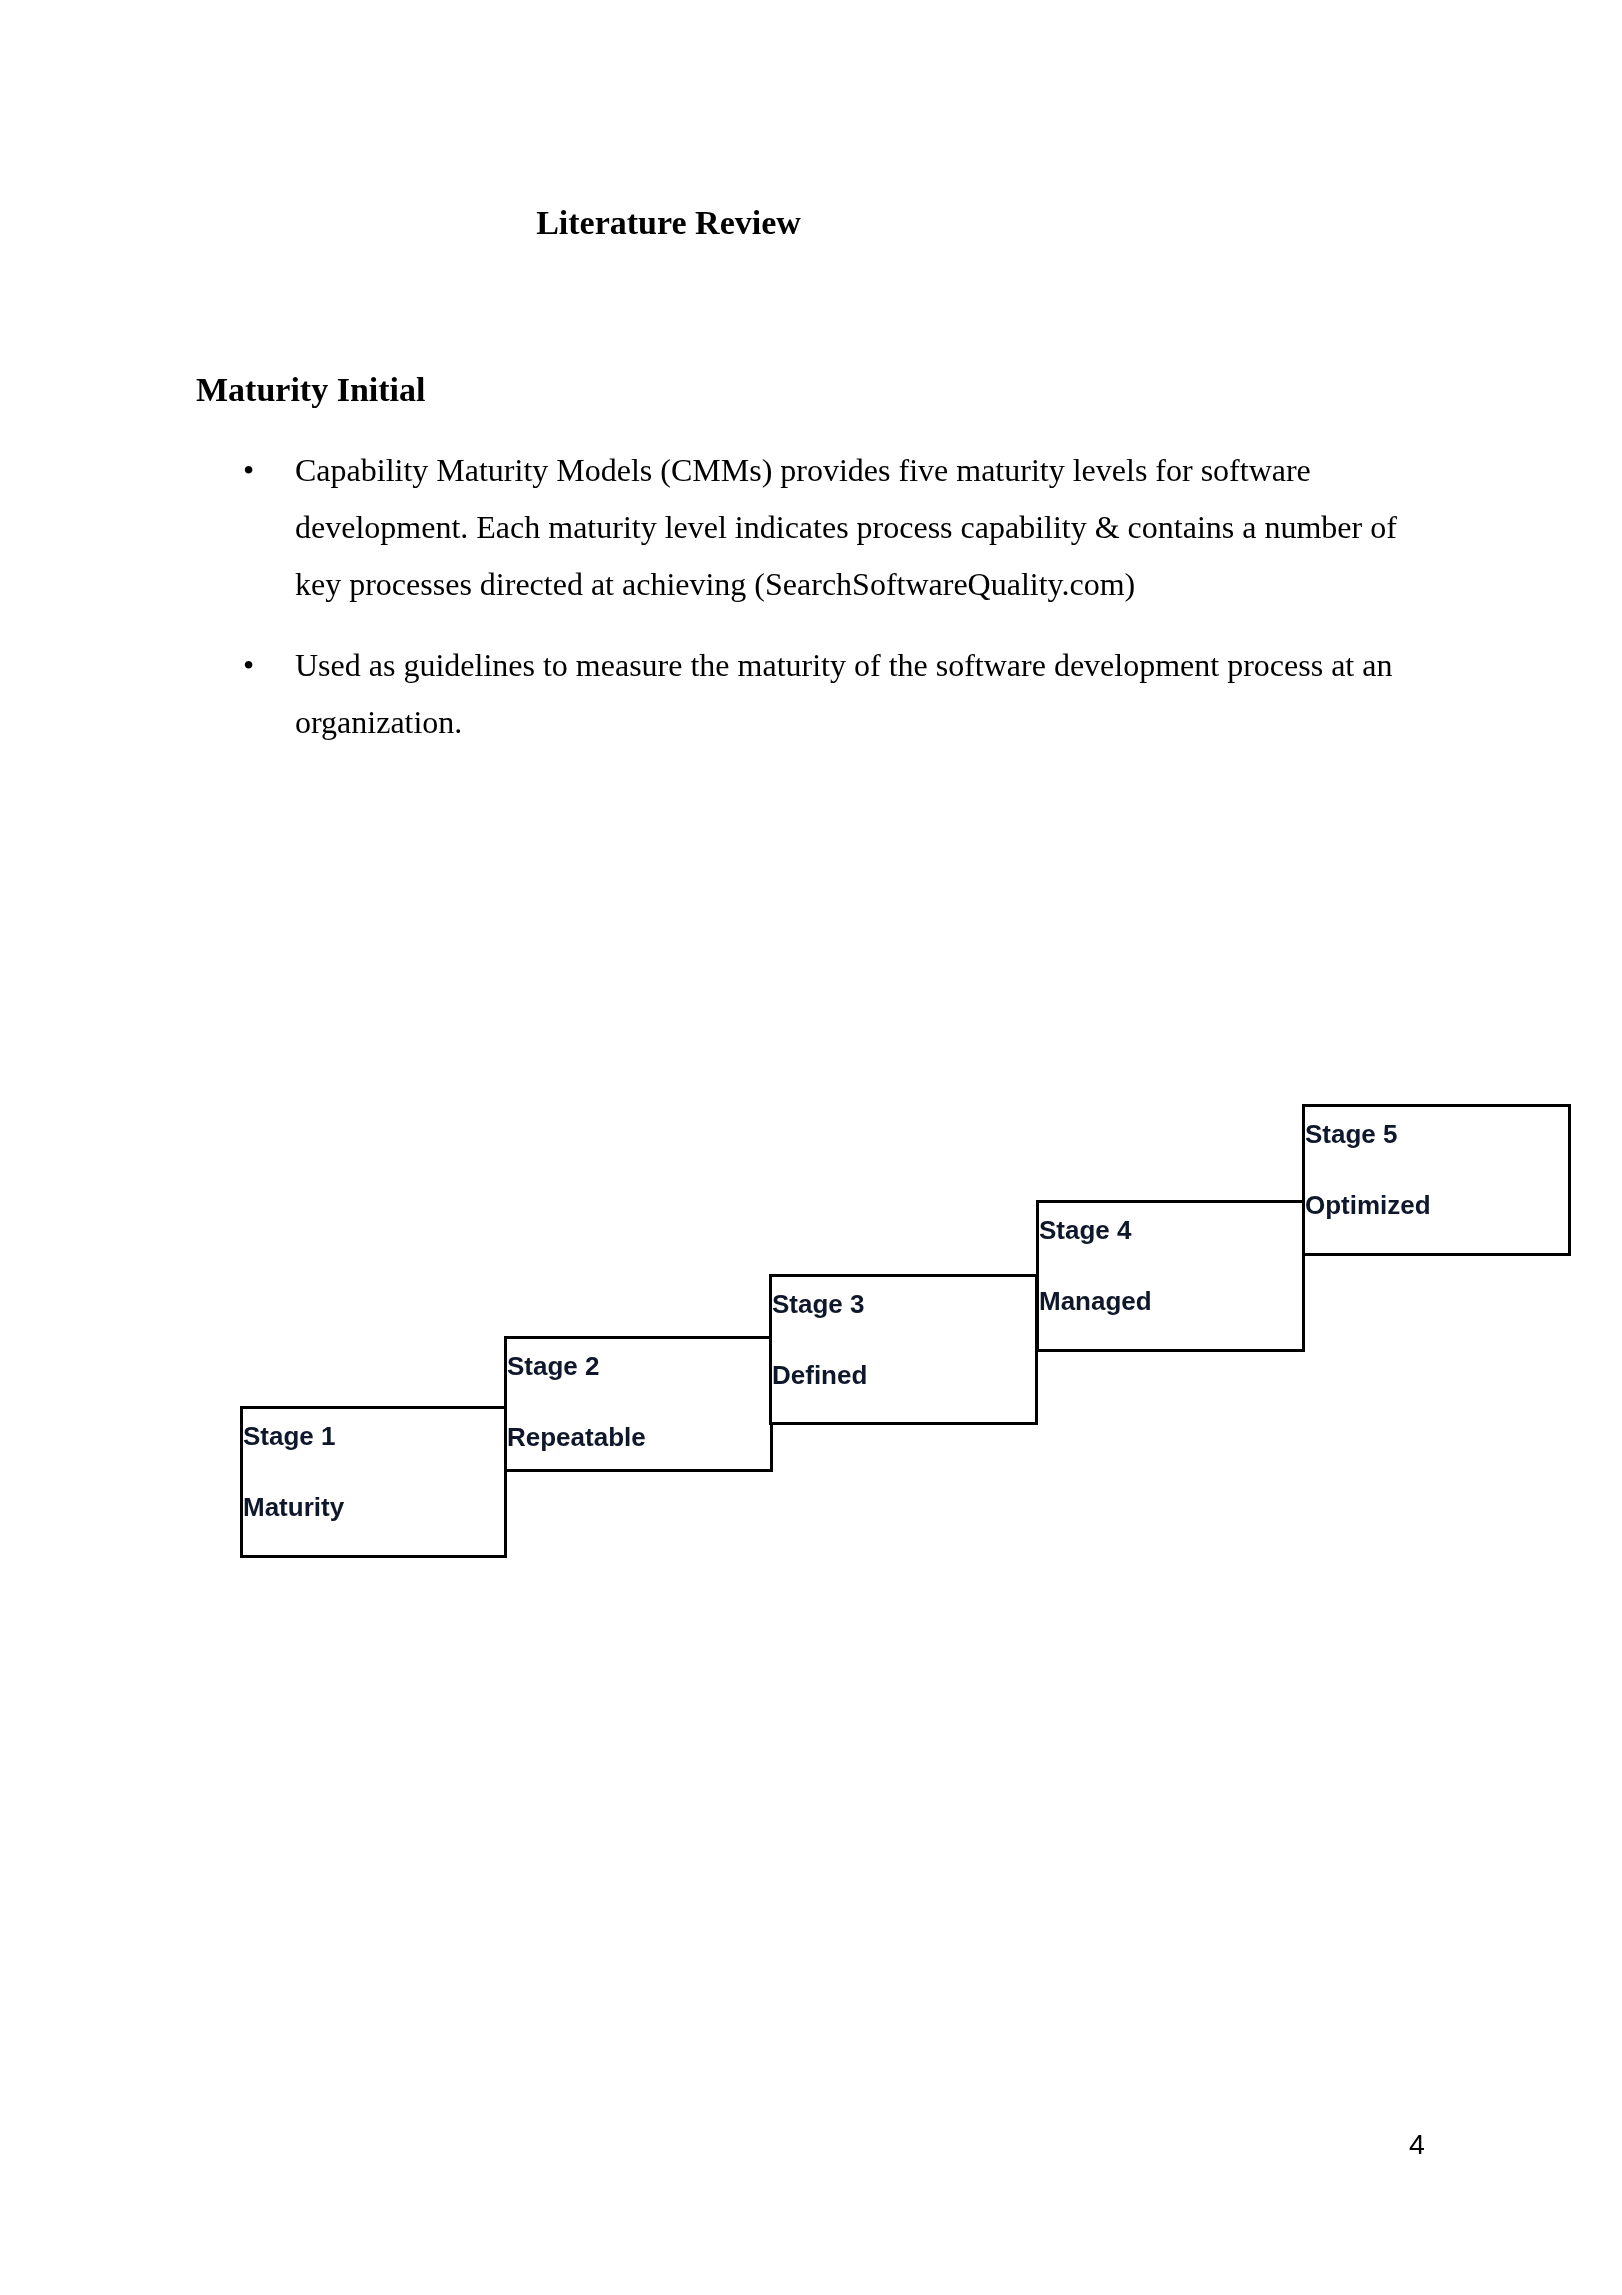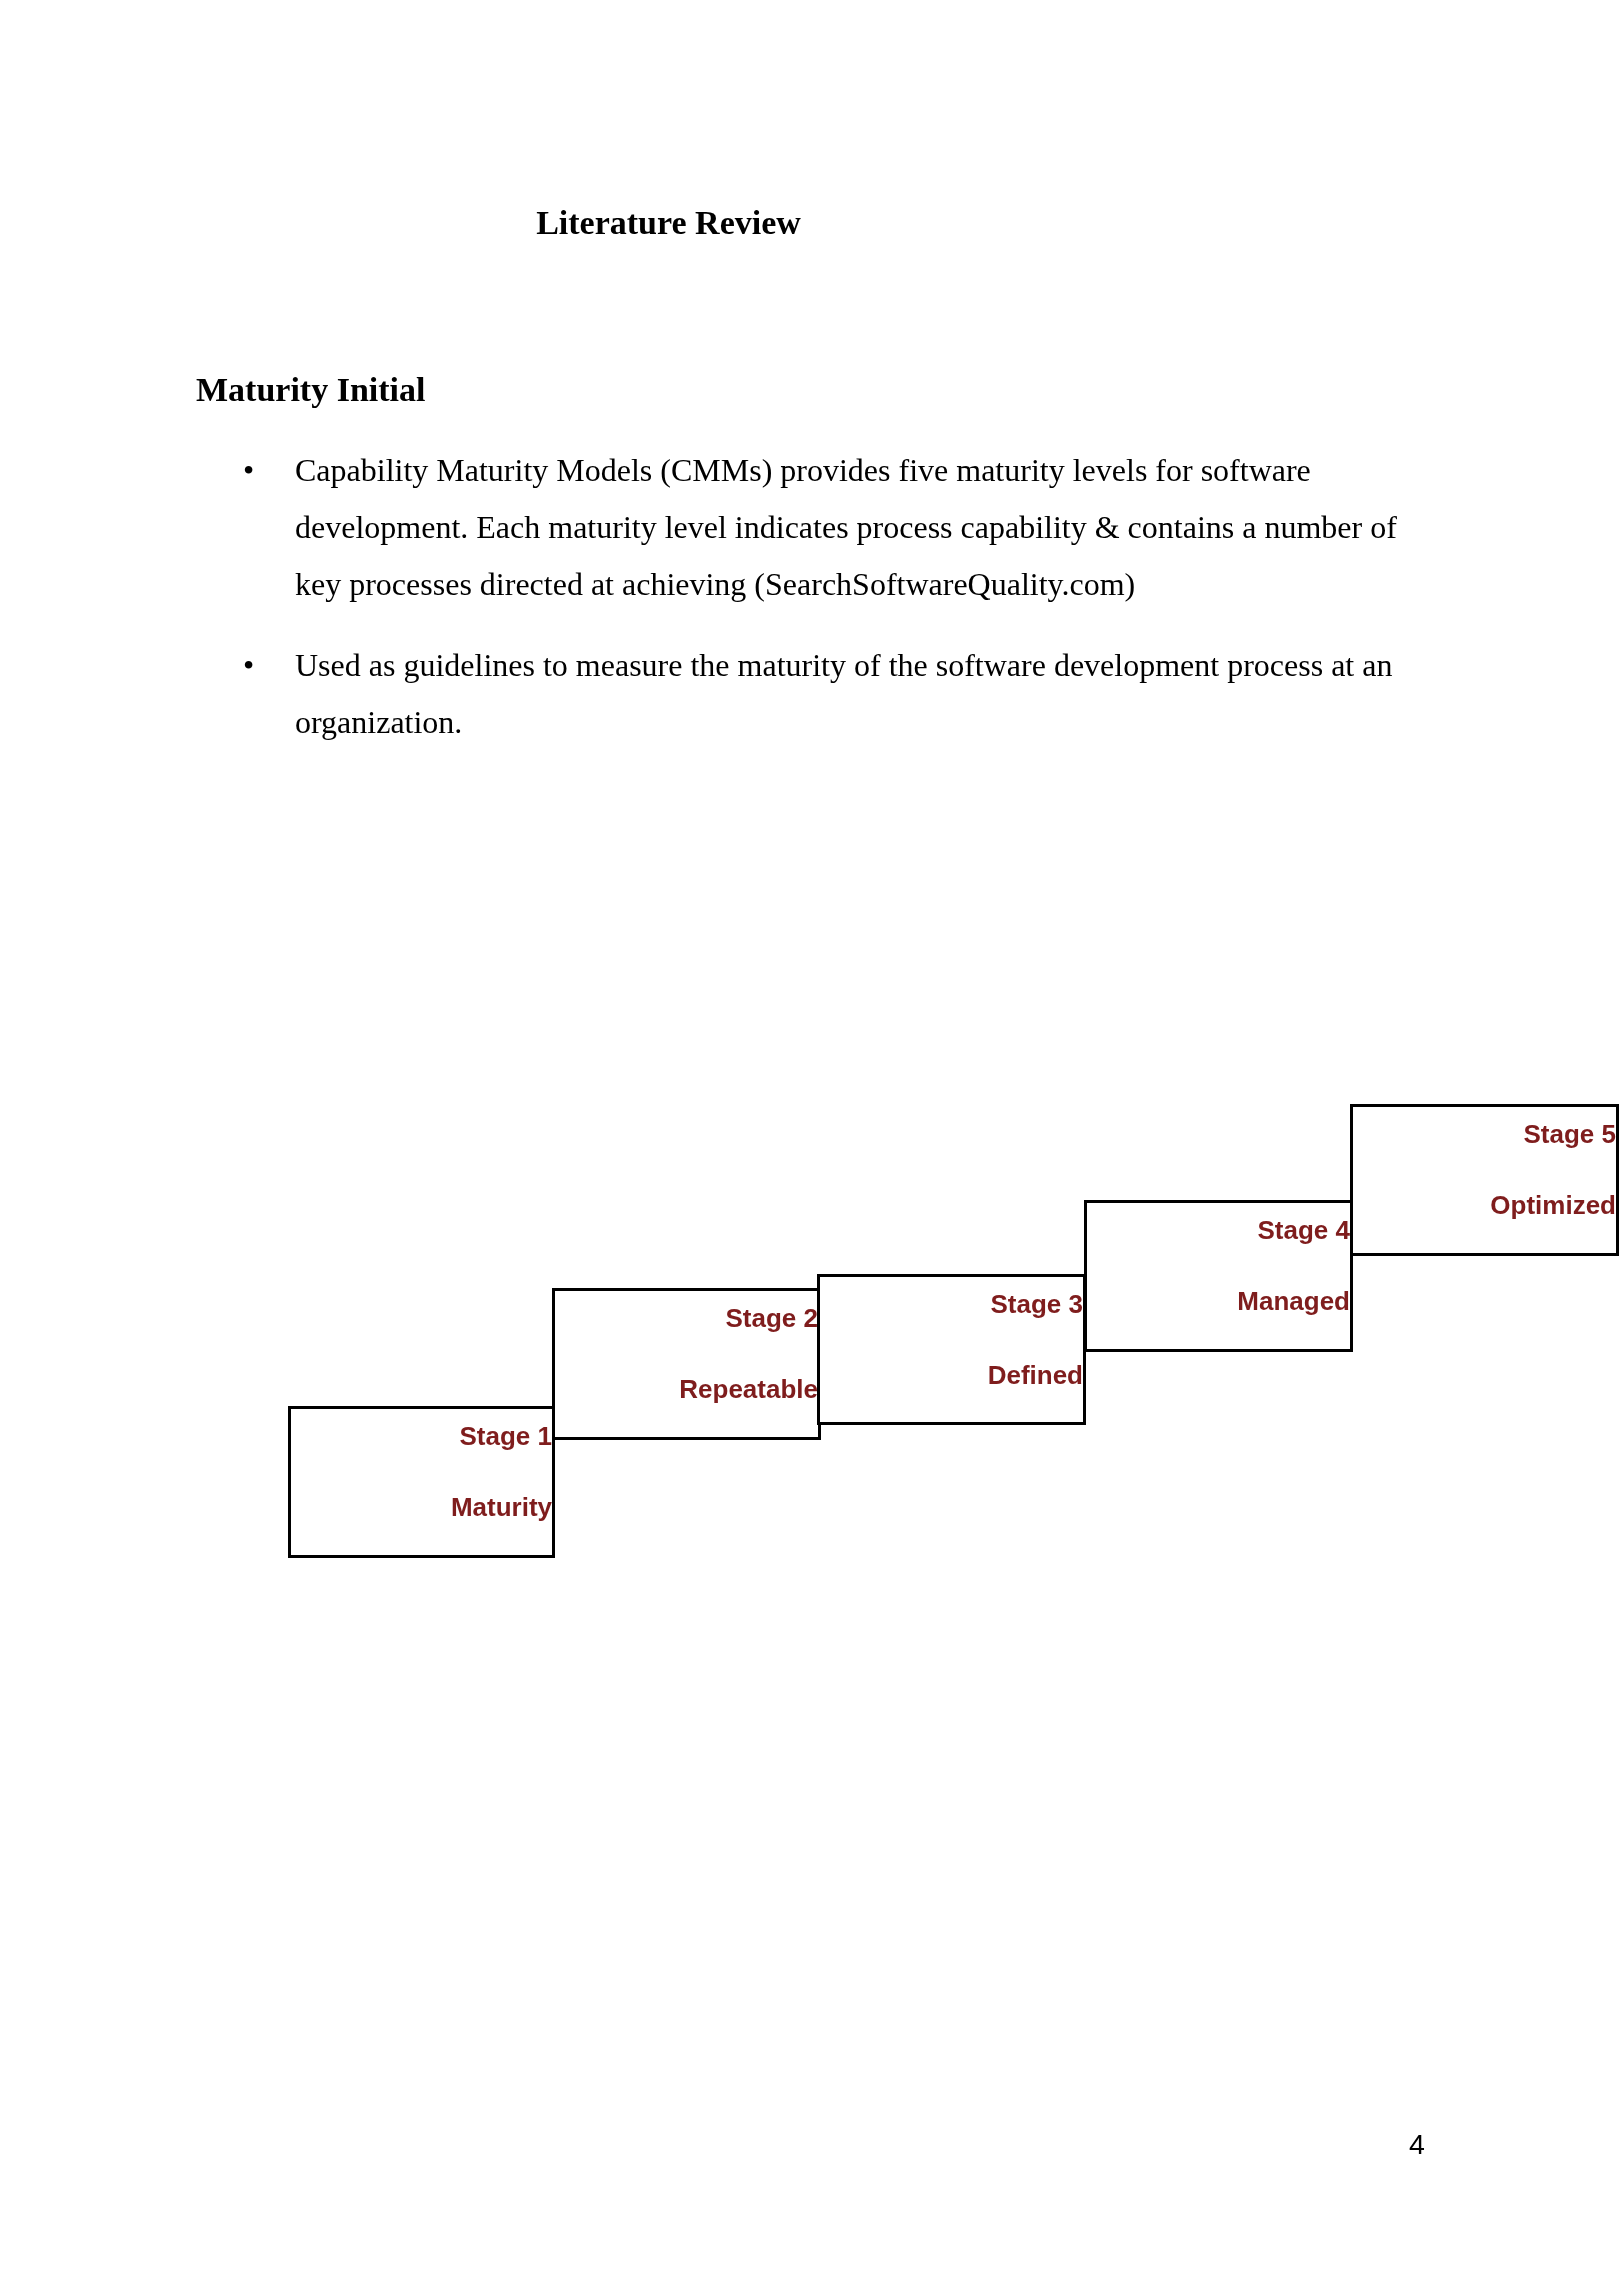--- a/index.html
+++ b/index.html
@@ -70,36 +70,35 @@
     height: 2295px;
     pointer-events: none;
   }
   .stage-box {
     position: absolute;
     box-sizing: border-box;
     border: 3.2px solid #000000;
     background: #ffffff;
     display: flex;
     flex-direction: column;
-    align-items: flex-end;
+    align-items: flex-start;
     padding-top: 10.3px;
     gap: 36px;
     font-family: "Liberation Sans", sans-serif;
     font-weight: bold;
     font-size: 26px;
-    color: #7f1d1d;
-    margin-left: 48px;
+    color: #0f172a;
   }
   .stage-box .stage-label,
   .stage-box .stage-name {
     line-height: 35px;
     white-space: nowrap;
   }
   .stage-1 { left: 240px;  top: 1406px; width: 267px; height: 152px; }
-  .stage-2 { left: 504px;  top: 1288px; width: 269px; height: 152px; }
+  .stage-2 { left: 504px;  top: 1336px; width: 269px; height: 136px; }
   .stage-3 { left: 769px;  top: 1274px; width: 269px; height: 151px; }
   .stage-4 { left: 1036px; top: 1200px; width: 269px; height: 152px; }
   .stage-5 { left: 1302px; top: 1104px; width: 269px; height: 152px; }
 
   .page-number {
     position: absolute;
     left: 1409px;
     top: 2127px;
     font-size: 28.5px;
     line-height: 35px;

